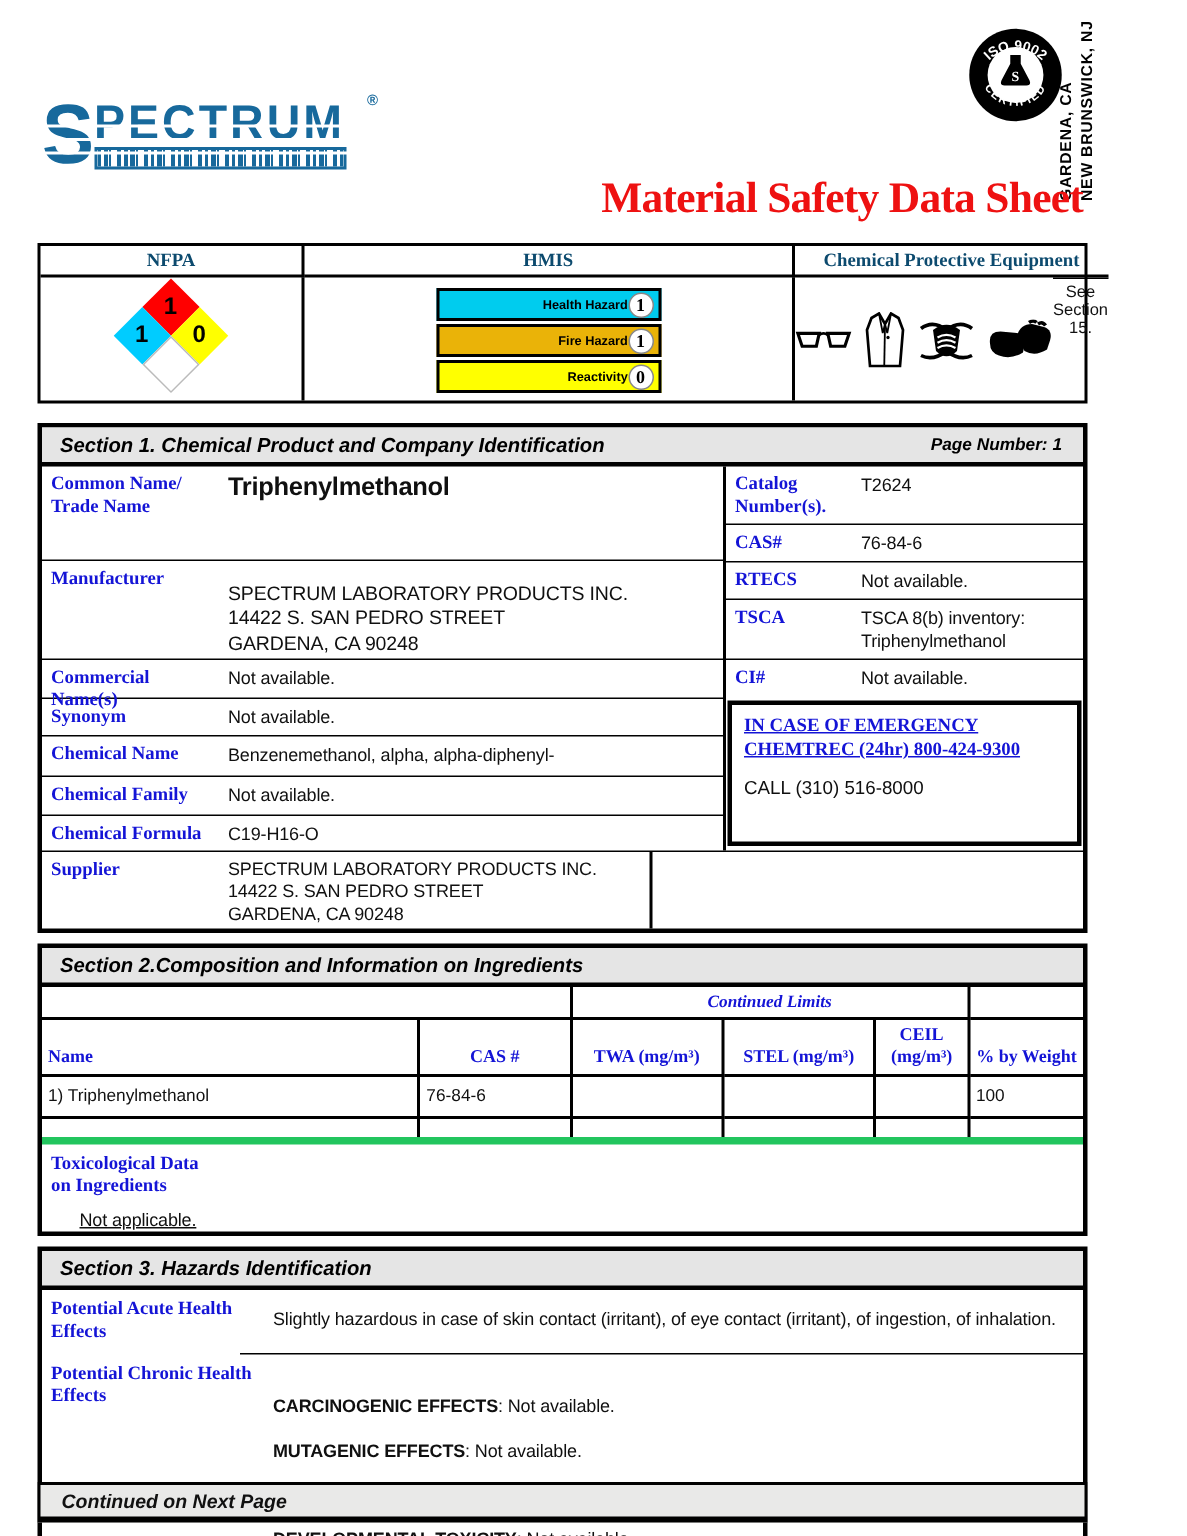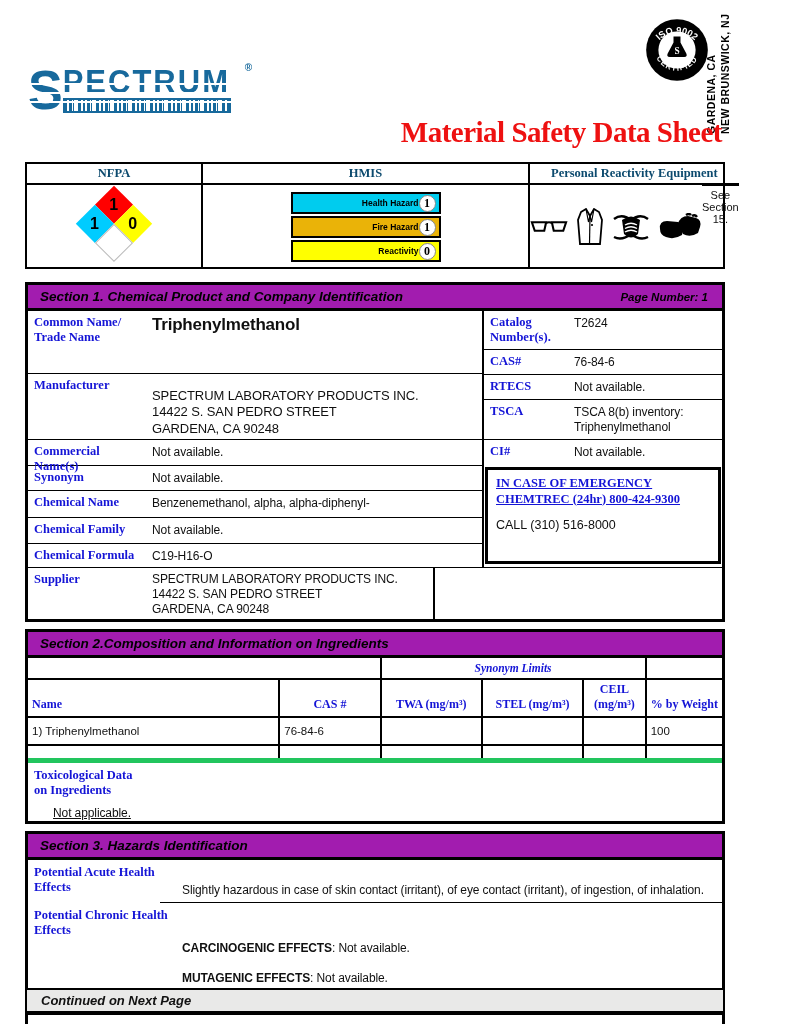--- a/index.html
+++ b/index.html
@@ -29,21 +29,21 @@
   .msds-title {
     position:absolute; right:69px; top:116px; color:#EE1111;
     font-family:"Liberation Serif", serif; font-weight:bold; font-size:29px; letter-spacing:-0.5px;
   }
   
   .sheet { margin-left:25px; width:700px; }
   .lbl { font-family:"Liberation Serif", serif; font-weight:bold; color:#1414D6;
          font-size:12.5px; line-height:1.2; white-space:pre-line; }
   .val { font-size:12px; line-height:1.25; white-space:pre-line; letter-spacing:-0.1px; color:#101010; }
   .secbox { border:3px solid #000; margin-bottom:7px; background:#fff; }
-  .sechead { background:#a21caf; border-bottom:3px solid #000; display:flex;
+  .sechead { background:#e5e5e5; border-bottom:3px solid #000; display:flex;
     justify-content:space-between; align-items:center; padding:4px 14px 4px 12px; }
   .sechead .t { font-weight:bold; font-style:italic; font-size:13.5px; color:#000; }
   .sechead .pn { font-weight:bold; font-style:italic; font-size:11.5px; color:#000; }
   
   .hz { margin-top:2px; border:2px solid #000; display:grid; grid-template-columns:176px 327px 1fr; }
   .hz-h { border-bottom:2px solid #000; text-align:center; font-family:"Liberation Serif",serif;
           font-weight:bold; color:#0c4a6e; font-size:12.5px; padding:2px 0; }
   .hz-h.bR, .hz-c.bR { border-right:2px solid #000; }
   .hz-c { height:82px; position:relative; }
   
@@ -103,21 +103,21 @@
             font-size:12px; height:28px; vertical-align:bottom; padding-bottom:4px; }
   .s2t th.c { text-align:center; } .s2t th.l { text-align:left; }
   .s2t td.d { font-size:11.5px; height:28px; vertical-align:middle; }
   .s2t td.e { height:13px; }
   .tox { border-top:5px solid #22c55e; display:flex; min-height:44px;flex-direction:column; }
   .tox .lbl { width:155px; padding:5px 2px 2px 6px; }
   .tox .val { padding:6px 0 0 25px;text-decoration:underline; }
   
   .s3row { display:flex; }
   .s3row .lbl { width:152px; padding:5px 2px 2px 6px; flex:none; }
-  .s3row .val { flex:1; padding:23px 6px 2px 2px; }
+  .s3row .val { flex:1; padding:12px 6px 2px 2px; }
   .s3div { height:1px; background:#000; margin-left:132px; }
   .s3chronic { padding:6px 4px 8px 2px; }
   .cline { font-size:12px; line-height:1.23; letter-spacing:-0.1px; }
   .cline .b { font-weight:bold; }
   
   .pgfoot { position:absolute; top:988px; left:25px; width:700px; background:#E9E9E8;
     border:2px solid #000; border-bottom:4px solid #000; padding:3px 0 3px 14px;
     font-weight:bold; font-style:italic; font-size:13px; }
 </style>
 </head>
@@ -160,21 +160,21 @@
     <div class="locations">GARDENA, CA
 NEW BRUNSWICK, NJ</div>
 
     <h1 class="msds-title">Material Safety Data Sheet</h1>
   </div>
 
   <div class="sheet">
     <div class="hz">
       <div class="hz-h bR">NFPA</div>
       <div class="hz-h bR">HMIS</div>
-      <div class="hz-h">Personal Reactivity Equipment</div>
+      <div class="hz-h">Chemical Protective Equipment</div>
 
       <div class="hz-c bR">
         <div class="nfpa">
           <div class="nq red">
               <span>1</span>
             </div>
           <div class="nq yel">
               <span>0</span>
             </div>
           <div class="nq cyan">
@@ -323,21 +323,21 @@
           <col style="width:36.2%">
             <col style="width:14.6%">
             <col style="width:14.6%">
           <col style="width:14.6%">
             <col style="width:9%">
             <col style="width:11%">
         </colgroup>
         <tbody>
             <tr>
           <td colspan="2"></td>
-          <td colspan="3" class="exp">Synonym Limits</td>
+          <td colspan="3" class="exp">Continued Limits</td>
           <td></td>
         </tr>
         <tr>
           <th class="l">Name</th>
           <th class="c">CAS #</th>
           <th class="c">TWA (mg/m³)</th>
           <th class="c">STEL (mg/m³)</th>
           <th class="c">CEIL (mg/m³)</th>
           <th class="c">% by Weight</th>
         </tr>

